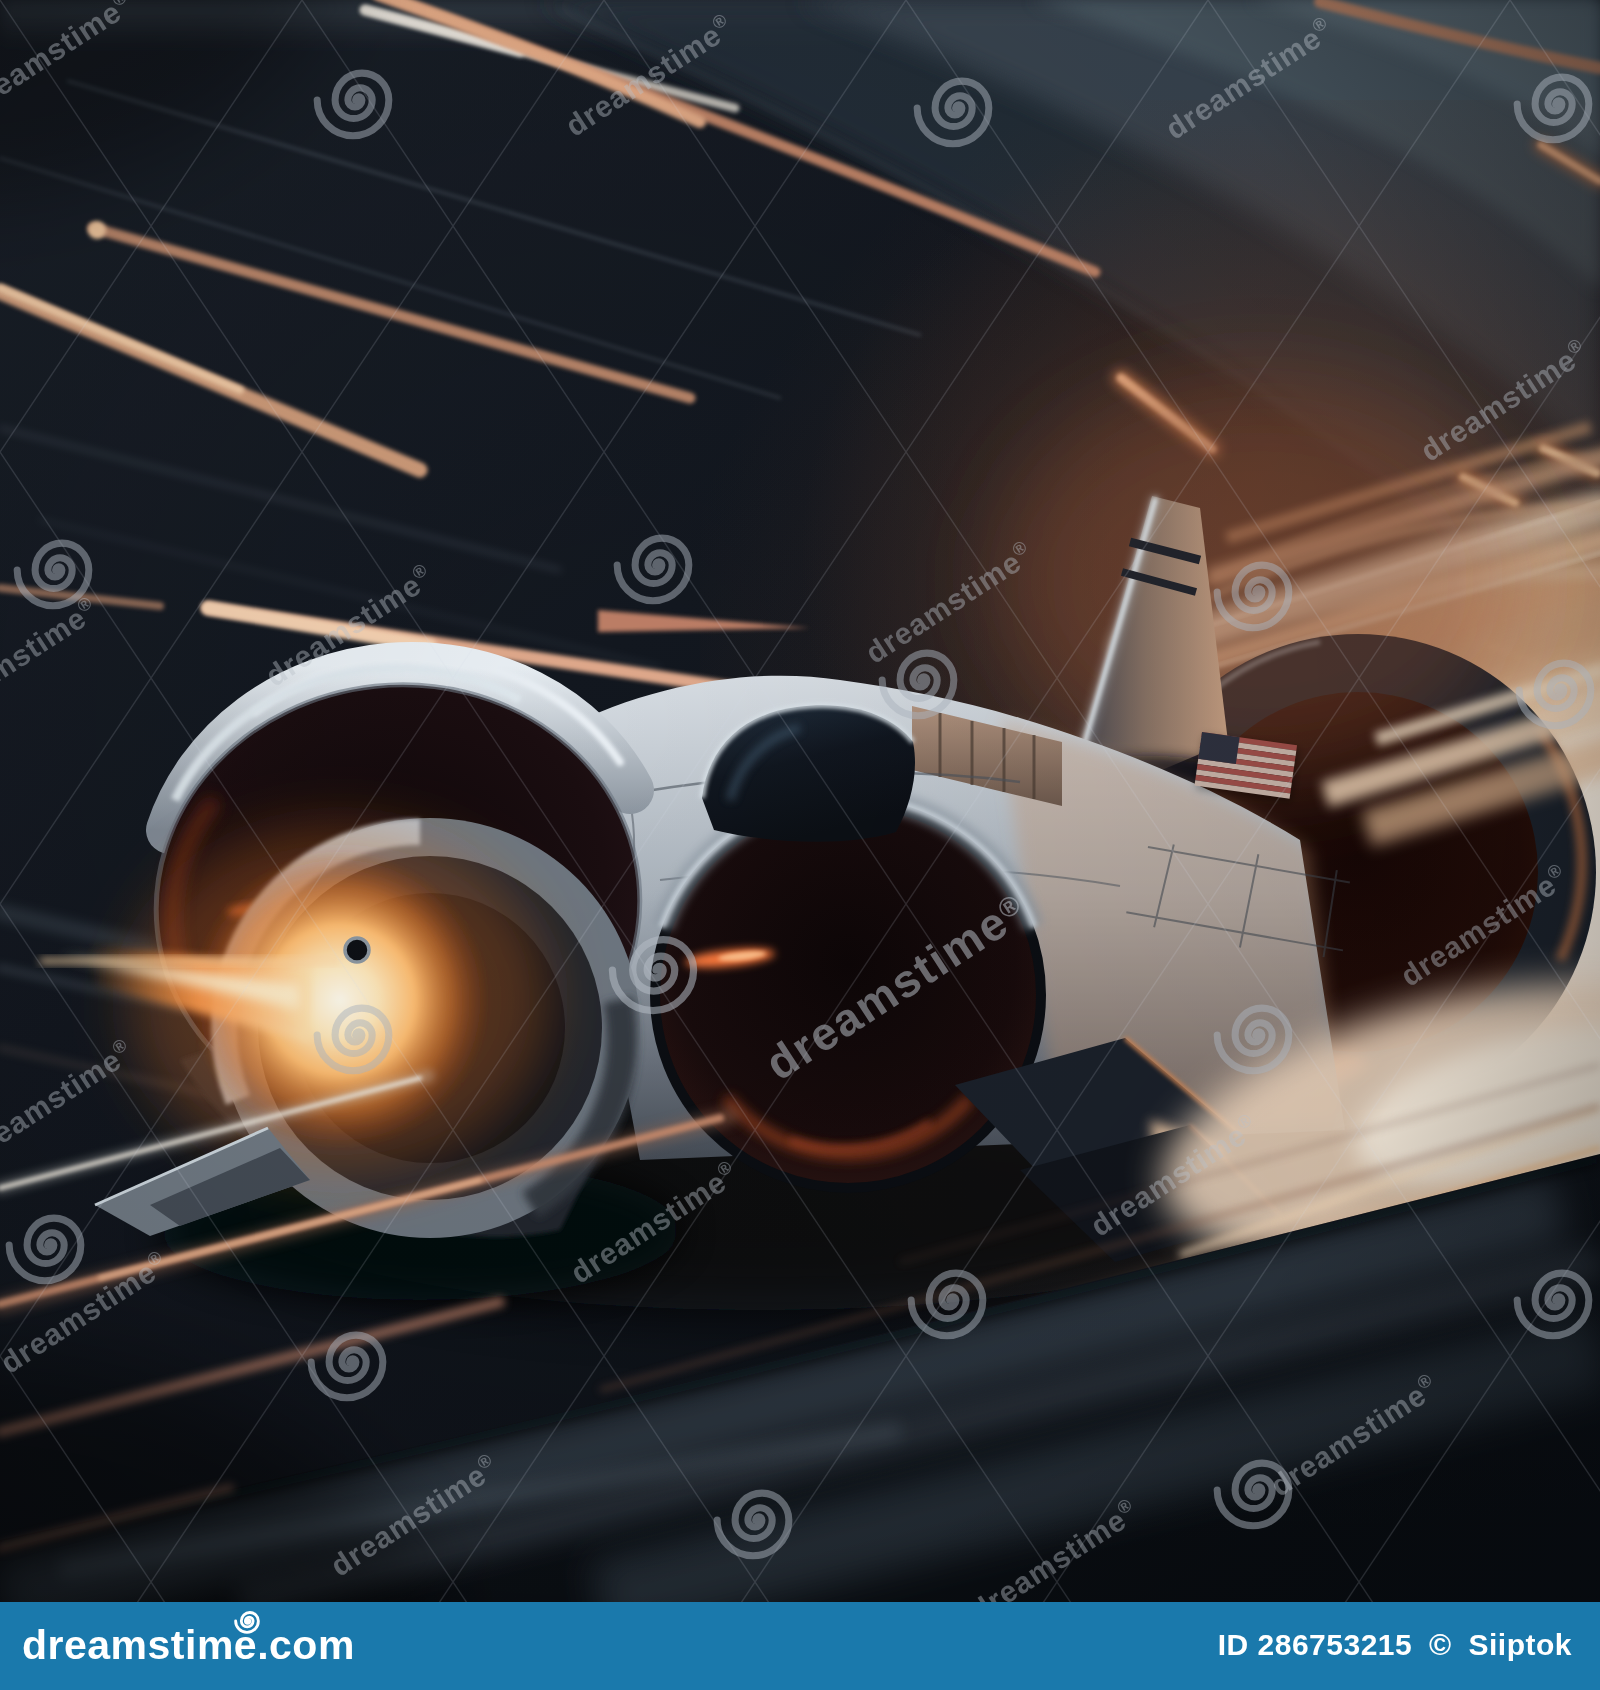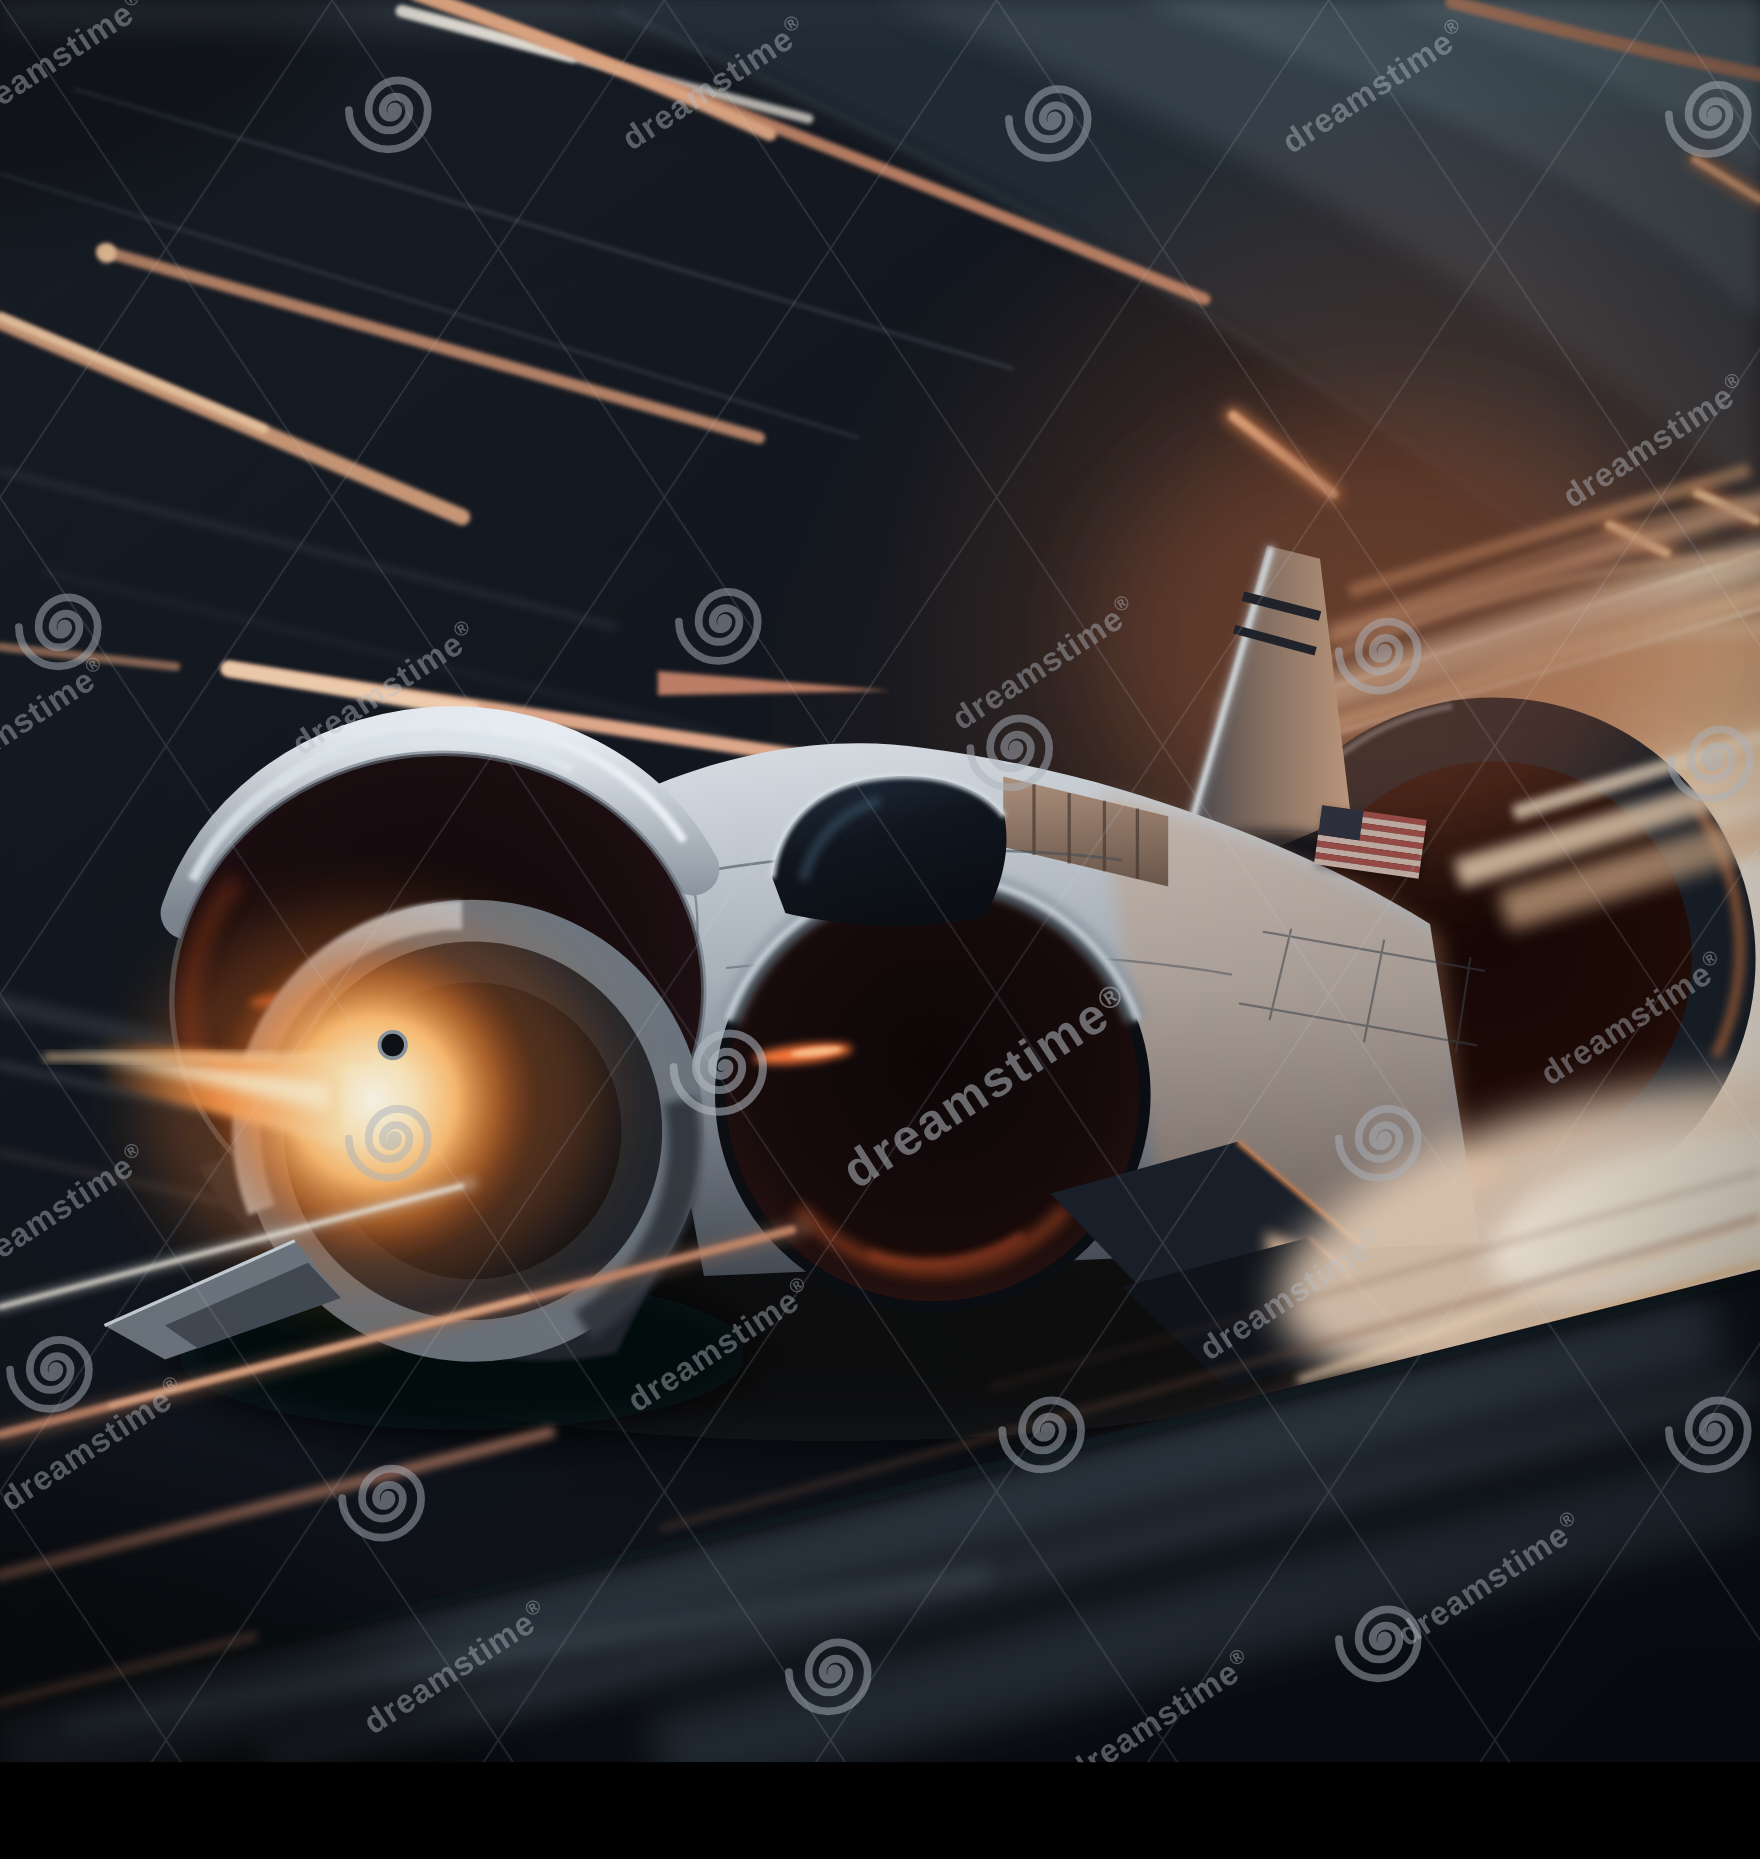--- a/index.html
+++ b/index.html
@@ -414,14 +414,27 @@
           <text transform="translate(90,1322) rotate(-33)" text-anchor="middle" class="wm-text">dreamstime<tspan dy="-12" font-size="60%">®</tspan></text>
           <text transform="translate(1180,1185) rotate(-33)" text-anchor="middle" class="wm-text">dreamstime<tspan dy="-12" font-size="60%">®</tspan></text>
           <text transform="translate(420,1525) rotate(-33)" text-anchor="middle" class="wm-text">dreamstime<tspan dy="-12" font-size="60%">®</tspan></text>
           <text transform="translate(1060,1570) rotate(-33)" text-anchor="middle" class="wm-text">dreamstime<tspan dy="-12" font-size="60%">®</tspan></text>
           <text transform="translate(1360,1445) rotate(-33)" text-anchor="middle" class="wm-text">dreamstime<tspan dy="-12" font-size="60%">®</tspan></text>
           <text transform="translate(905,1000) rotate(-33)" text-anchor="middle" class="wm-text-big">dreamstime<tspan dy="-12" font-size="60%">®</tspan></text>
         </g>
 </g>
 </svg>
 
-
+<div class="footer">
+  <div class="logo">
+    <span>dreamstime.com</span>
+    <svg class="logo-spiral" width="26" height="26" viewBox="-32 -32 64 64">
+      <path d="M 2,0 a2.5,2.5 0 0 1 5,0 a5.5,5.5 0 0 1 -11,0 a9.5,9.5 0 0 1 19,0 a14.5,14.5 0 0 1 -29,0 a21,21 0 0 1 42,0 a28,28 0 0 1 -56,0" fill="none" stroke="#ffffff" stroke-width="7" stroke-linecap="round"></path>
+    </svg>
+  </div>
+  <div class="credit">
+    <span>ID 286753215</span>
+    <span>©</span>
+    <span>Siiptok</span>
+  </div>
 </div>
 
+</div>
+
 </body></html>

